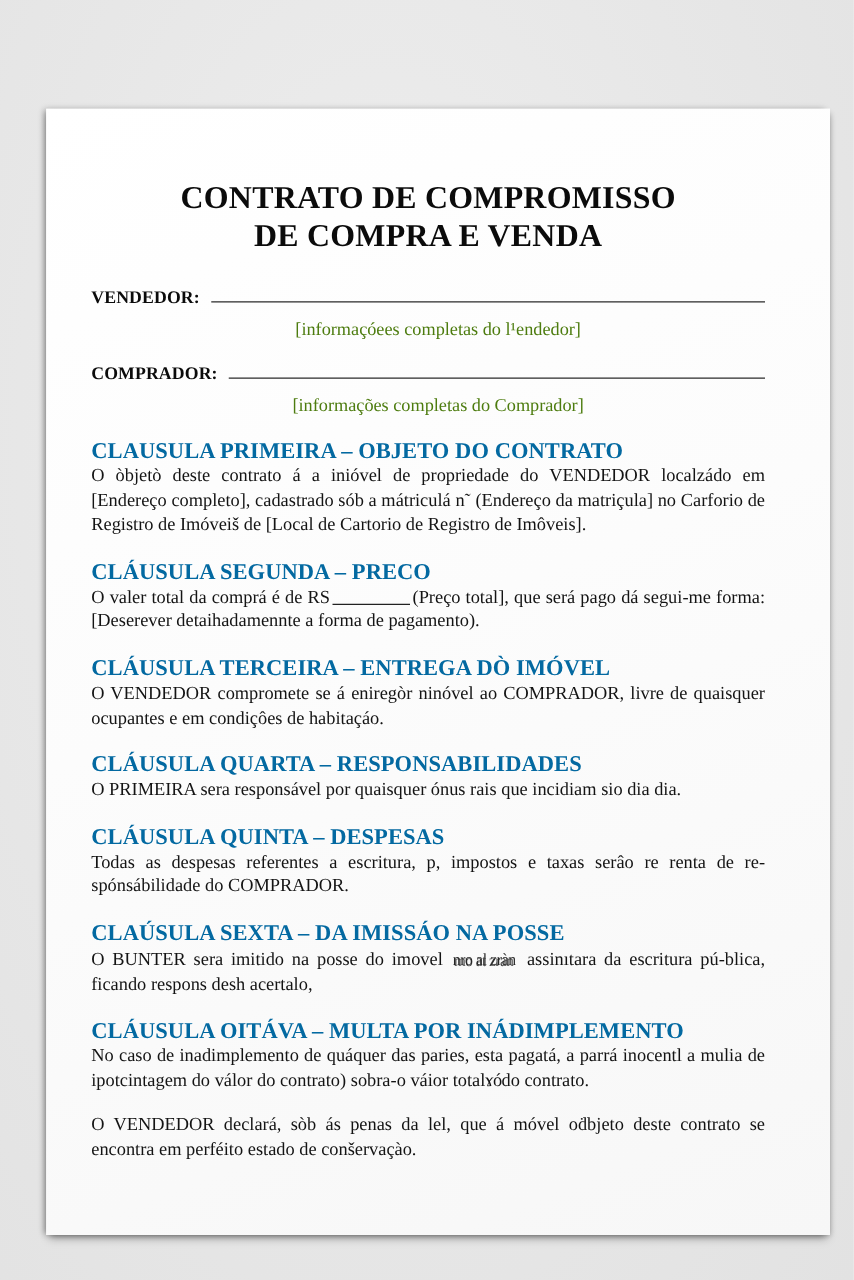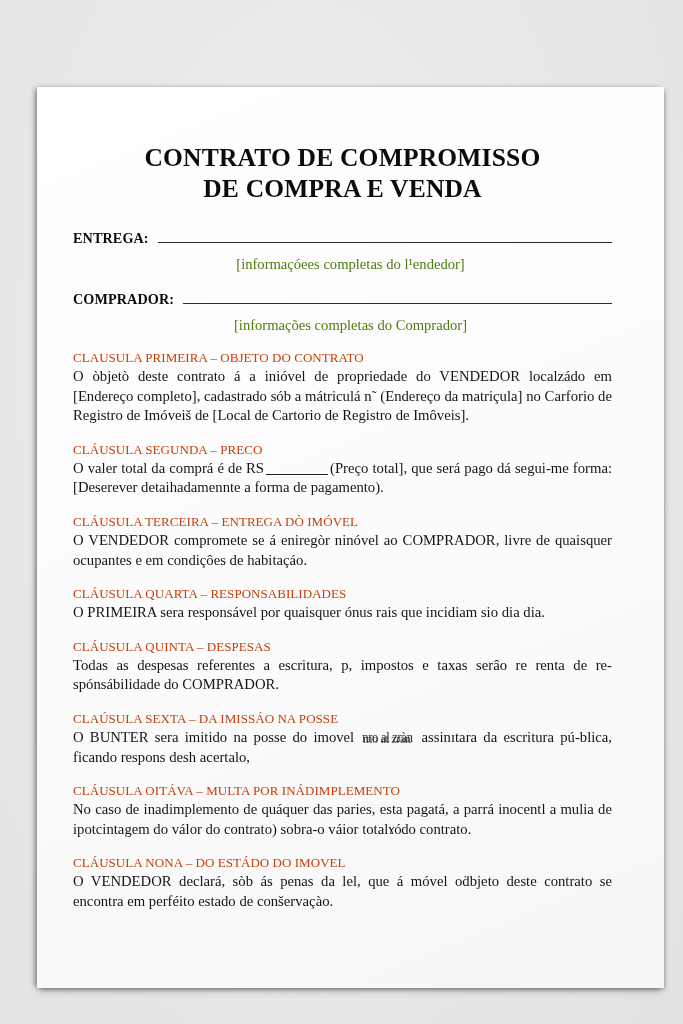--- a/index.html
+++ b/index.html
@@ -91,25 +91,25 @@
     font-size: 14.6px;
     margin-top: 9px;
     padding-left: 16px;
     color: #4d7c0f;
   }
 
   
   .clause { margin-top: 16px; }
 
   .clause-heading {
-    font-weight: normal;
-    font-size: 13px;
+    font-weight: bold;
+    font-size: 18px;
     letter-spacing: 0.05px;
     margin-bottom: 1px;
-    color: #c2410c;
+    color: #0369a1;
   }
   .clause-body {
     font-size: 14.7px;
     line-height: 19.6px;
     text-align: justify;
     color: #141414;
   }
   .clause-body.nojustify { text-align: left; }
 
   .blank-inline {
@@ -150,21 +150,21 @@
 
 <div id="page">
   <div id="content">
 
     <div class="title">
       <div>CONTRATO DE COMPROMISSO</div>
       <div>DE COMPRA E VENDA</div>
     </div>
 
     <div class="party-row">
-      <span class="party-label">ENTREGA:</span>
+      <span class="party-label">VENDEDOR:</span>
       <span class="party-rule"></span>
     </div>
     <div class="party-note">[informaçóees completas do l¹endedor]</div>
 
     <div class="party-row second">
       <span class="party-label">COMPRADOR:</span>
       <span class="party-rule"></span>
     </div>
     <div class="party-note">[informações completas do Comprador]</div>
 
@@ -199,18 +199,17 @@
         <span class="garble smudge"><span>nro al zràn</span><span class="over">mo at zran</span></span>
         <span>assinıtara da escritura pú-blica, ficando respons desh acertalo,</span></div>
     </div>
 
     <div class="clause">
       <div class="clause-heading">CLÁUSULA OITÁVA – MULTA POR INÁDIMPLEMENTO</div>
       <div class="clause-body"><span>No caso de inadimplemento de quáquer das paries, esta pagatá, a parrá inocentl a mulia de ipotcintagem do válor do contrato) sobra-o váior total</span><span class="bold-blob">ɤó</span><span>do contrato.</span></div>
     </div>
 
     <div class="clause">
-      <div class="clause-heading">CLÁUSULA NONA – DO ESTÁDO DO IMOVEL</div>
       <div class="clause-body">O VENDEDOR declará, sòb ás penas da lel, que á móvel oḋbjeto deste contrato se encontra em perféito estado de conšervaçào.</div>
     </div>
 
   </div>
 </div>
 
 </body></html>

